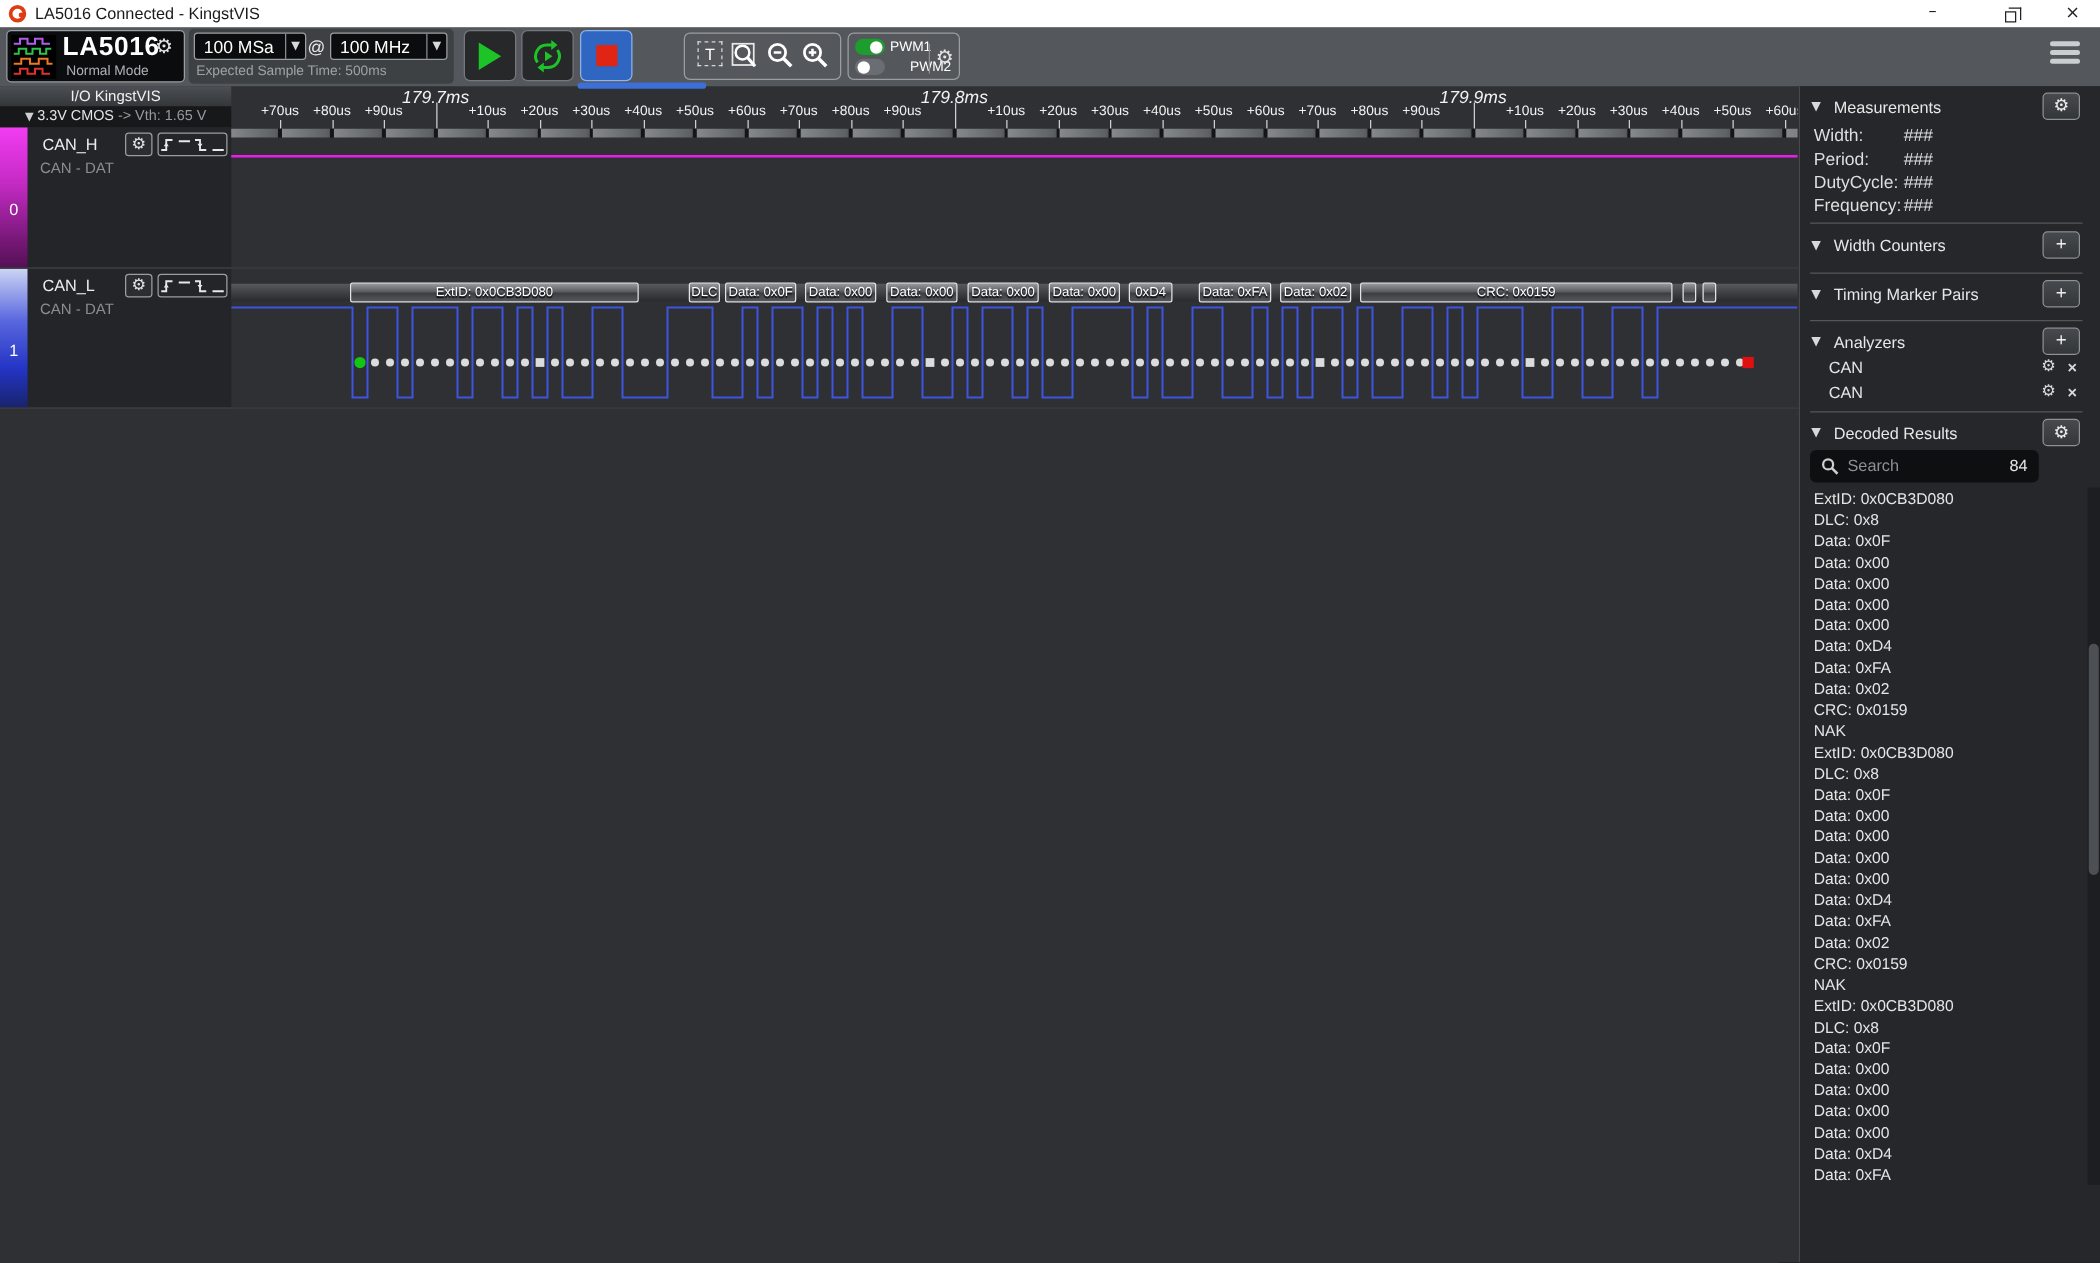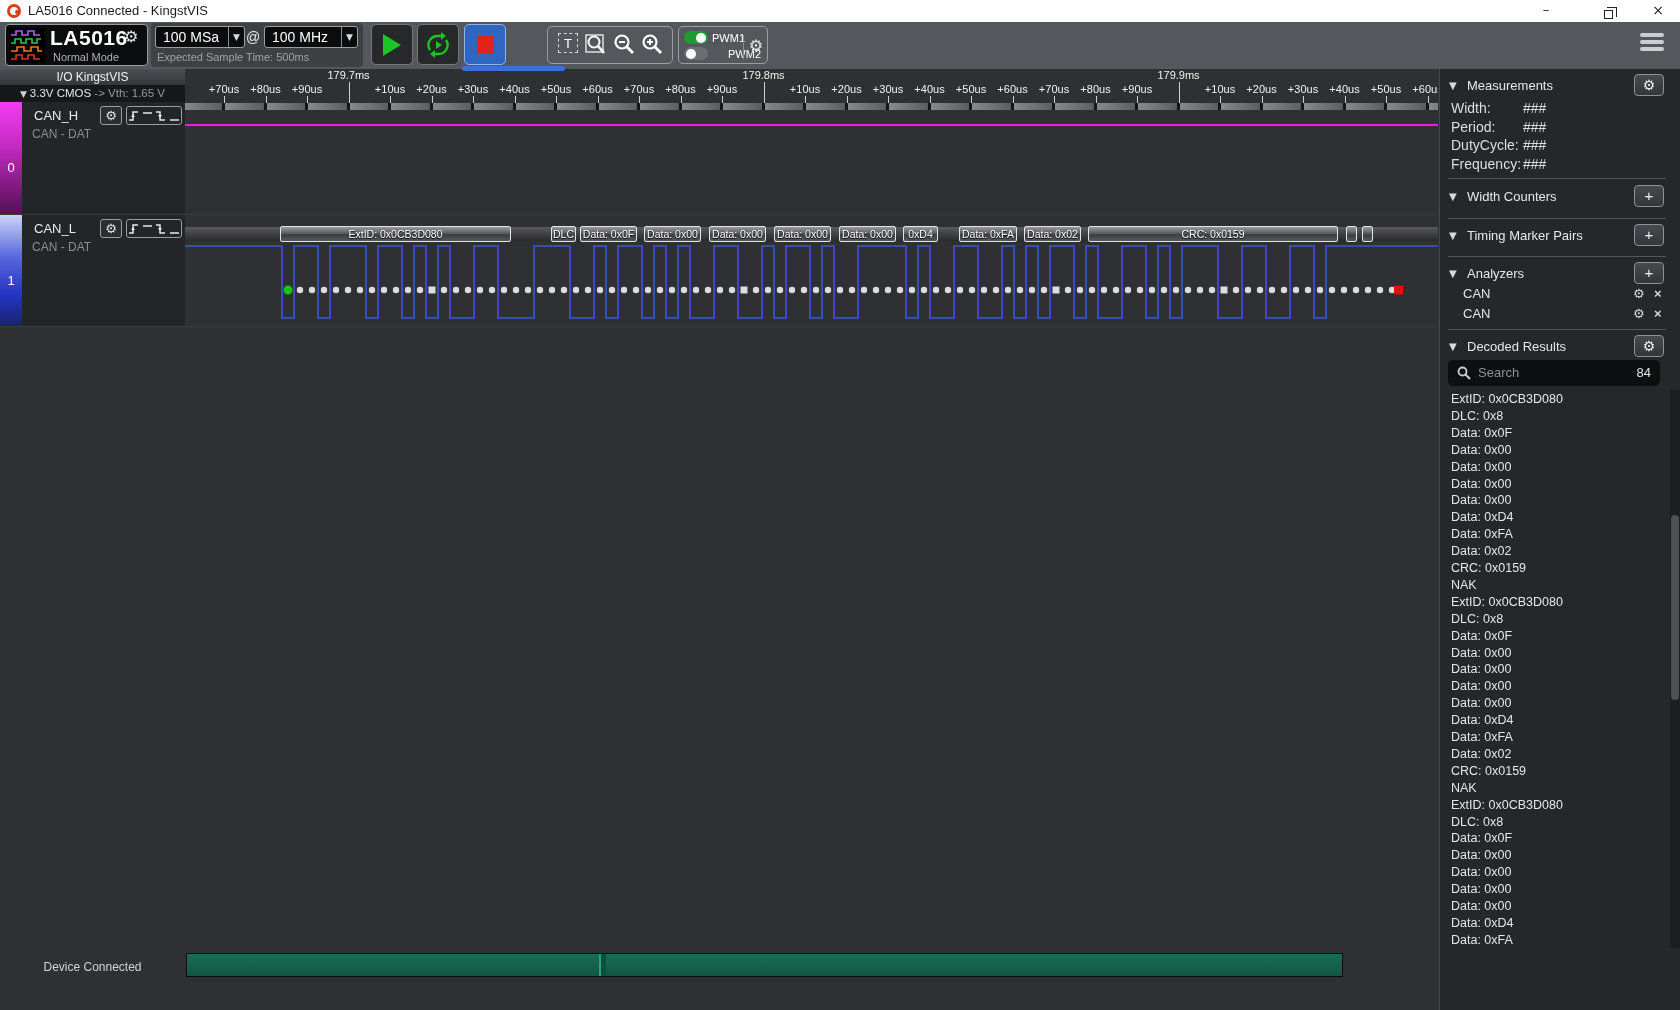--- a/index.html
+++ b/index.html
@@ -65,21 +65,21 @@
   .stripe .num { position:absolute; left:0; width:22px; top:52%; text-align:center; color:#fff; font-size:13px; }
   .chname { position:absolute; left:34px; top:6px; color:#ececec; font-size:13px; }
   .chproto { position:absolute; left:32px; top:25px; color:#8b8e91; font-size:12px; }
   .chgear { position:absolute; left:100px; top:4px; width:22px; height:19px; border:1px solid #9b9ea1; border-radius:3px; color:#e3e3e3; font-size:13px; text-align:center; line-height:17px; font-family:"DejaVu Sans", sans-serif; background:#2b2d30; }
   .trig { position:absolute; left:126px; top:4px; width:56px; height:19px; border:1px solid #9b9ea1; border-radius:3px; display:flex; align-items:center; justify-content:space-around; background:#232528; }
 
   
   .wavebg { position:absolute; left:0; top:69px; width:1439px; height:846px; background:#1b1d20; z-index:-1; }
   .navpill { position:absolute; left:462px; top:66px; width:103px; height:5px; background:#3d6fd8; border-radius:3px; }
   .ruler { position:absolute; left:185px; top:69px; width:1253px; height:34px; overflow:hidden; color:#f2f2f2; }
-  .ruler .major { position:absolute; top:0; transform:translateX(-50%); font-size:11px; white-space:nowrap; }
+  .ruler .major { position:absolute; top:0; transform:translateX(-50%); font-size:14px; white-space:nowrap;font-style:italic; }
   .ruler .minor { position:absolute; top:14px; transform:translateX(-50%); font-size:11px; white-space:nowrap; }
   .ruler .tickline { position:absolute; width:1px; background:#cfcfcf; }
   .tickstrip { position:absolute; left:185px; top:103px; width:1253px; height:7px;
     background:repeating-linear-gradient(90deg,#85898d 0px,#5d6165 36px,#54585c 38.5px,#141517 38.5px,#141517 41.5px);
     background-position:-1px 0; }
   .hline { position:absolute; height:1px; background:#3a3d40; }
   .can-h-line { position:absolute; left:185px; top:124px; width:1253px; height:2px; background:#e81ee8; }
   .annstrip { position:absolute; left:185px; top:227px; width:1253px; height:14px; background:linear-gradient(#56595d,#282a2d); }
   .annbox { position:absolute; top:-1px; height:16px; border:1px solid #e3e3e3; border-radius:2px;
     background:linear-gradient(180deg,#97999d 0%,#595c60 45%,#3c3f42 55%,#54575b 100%);
@@ -94,21 +94,21 @@
   .sb-header .lbl { position:absolute; left:27px; top:3px; color:#e7e7e7; font-size:13px; }
   .sb-btn { position:absolute; left:194px; top:-1px; width:30px; height:22px; border:1px solid #8f9295; border-radius:4px; background:linear-gradient(#46494d,#34373a); color:#eee; text-align:center; line-height:20px; font-size:15px; }
   .sb-btn.gear { font-family:"DejaVu Sans", sans-serif; font-size:14px; }
   .meas-row { position:absolute; left:0; width:241px; height:18px; font-size:14px; }
   .meas-row .ml { position:absolute; left:11px; color:#dedede; }
   .meas-row .mv { position:absolute; left:83px; color:#dedede; }
   .an-row { position:absolute; left:0; width:241px; height:19px; font-size:13px; }
   .an-row .nm { position:absolute; left:23px; top:1px; color:#e4e4e4; }
   .an-row .gear { position:absolute; left:193px; top:1px; color:#d8d8d8; font-size:13px; font-family:"DejaVu Sans", sans-serif; }
   .an-row .x { position:absolute; left:214px; top:1px; color:#d8d8d8; font-size:13px; font-weight:bold; }
-  .searchbox { position:absolute; left:8px; top:291px; width:212px; height:26px; background:#0d0f11; border-radius:5px; }
+  .searchbox { position:absolute; left:8px; top:291px; width:183px; height:26px; background:#0d0f11; border-radius:5px; }
   .searchbox .ph { position:absolute; left:30px; top:5px; color:#8e9194; font-size:13px; }
   .searchbox .cnt { position:absolute; right:9px; top:5px; color:#e4e4e4; font-size:13px; }
   .dlist { position:absolute; left:0; top:321px; width:228px; height:558px; overflow:hidden; }
   .ditem { position:absolute; left:11px; width:210px; height:16px; color:#e6e6e6; font-size:12.5px; white-space:nowrap; }
   .vscroll { position:absolute; left:230px; top:321px; width:10px; height:558px; background:#1c1e21; }
   .vthumb { position:absolute; left:1px; top:125px; width:8px; height:185px; background:#4c5054; border-radius:4px; }
 
   
   .bottom { position:absolute; left:0; top:915px; width:1439px; height:95px; background:#2e3033; }
   .devconn { position:absolute; left:0; top:40px; width:185px; height:24px; color:#d2d2d2; font-size:12px; text-align:center; line-height:24px; }
@@ -552,20 +552,14 @@
         <div class="ditem" style="top: 492.1px;">Data: 0x00</div>
         <div class="ditem" style="top: 509px;">Data: 0x00</div>
         <div class="ditem" style="top: 525.9px;">Data: 0xD4</div>
         <div class="ditem" style="top: 542.8px;">Data: 0xFA</div>
       </div>
     <div class="vscroll">
         <div class="vthumb"></div>
       </div>
   </div>
 
-  <div class="bottom">
-    <div class="devconn">Device Connected</div>
-    <div class="progress">
-      <div class="pmark"></div>
-    </div>
-  </div>
 
 </div>
 
 </body></html>

